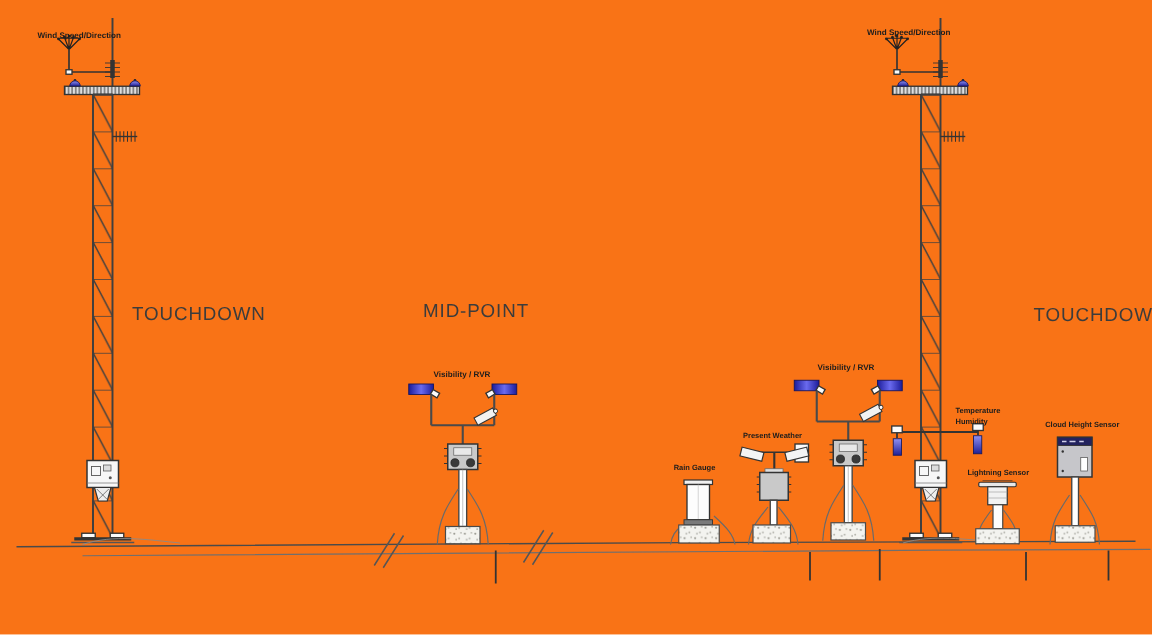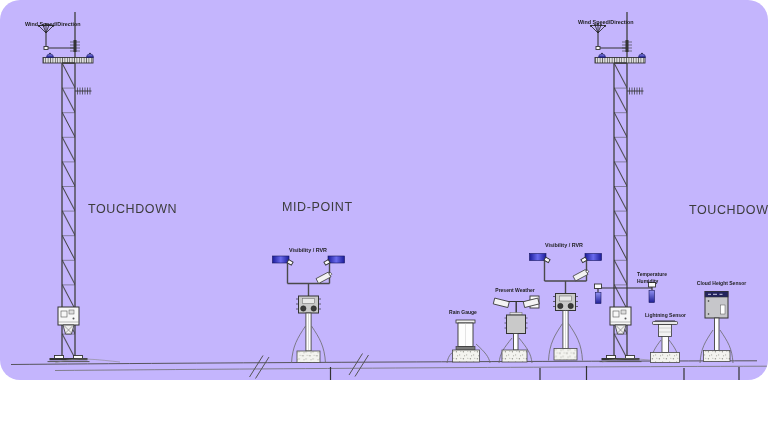--- a/index.html
+++ b/index.html
@@ -1,16 +1,16 @@
 <!DOCTYPE html>
 <html><head>
 <meta charset="utf-8">
 <style>
   html,body{margin:0;padding:0;background:#ffffff;}
-  #stage{width:768px;height:380px;position:relative;background:#c4b5fd;overflow:hidden;border-radius:20px;}
+  #stage{width:768px;height:423px;position:relative;background:#f97316;overflow:hidden;}
   svg{display:block;}
   .s2{stroke:#3f3f3f;stroke-width:1.3;fill:none;}
   .sthin{stroke:#8a8a8a;stroke-width:.6;fill:none;}
   .conduit{stroke:#6a6a6a;stroke-width:.8;fill:none;}
   .found{fill:url(#conc);stroke:#4a4a4a;stroke-width:.8;}
   .whitebox{fill:#fbfbfb;stroke:#333;stroke-width:.9;}
   .graybox{fill:#c9c9c9;stroke:#333;stroke-width:1;}
   .bluefill{fill:url(#blueV);stroke:#1a1a5e;stroke-width:.6;}
   text.lbl-sm{font:bold 5.4px "Liberation Sans",sans-serif;fill:#1d1d1d;}
   text.lbl-sm2{font:bold 5px "Liberation Sans",sans-serif;fill:#1d1d1d;}

